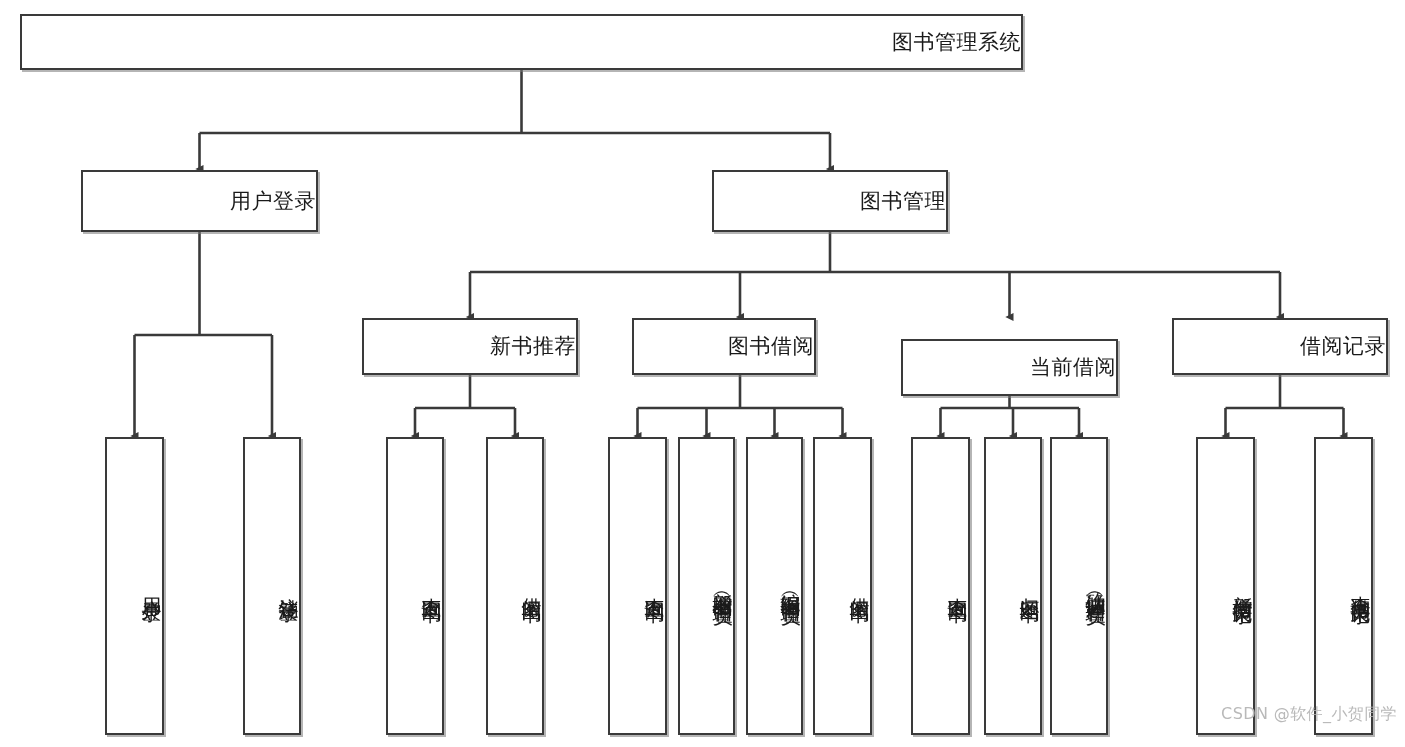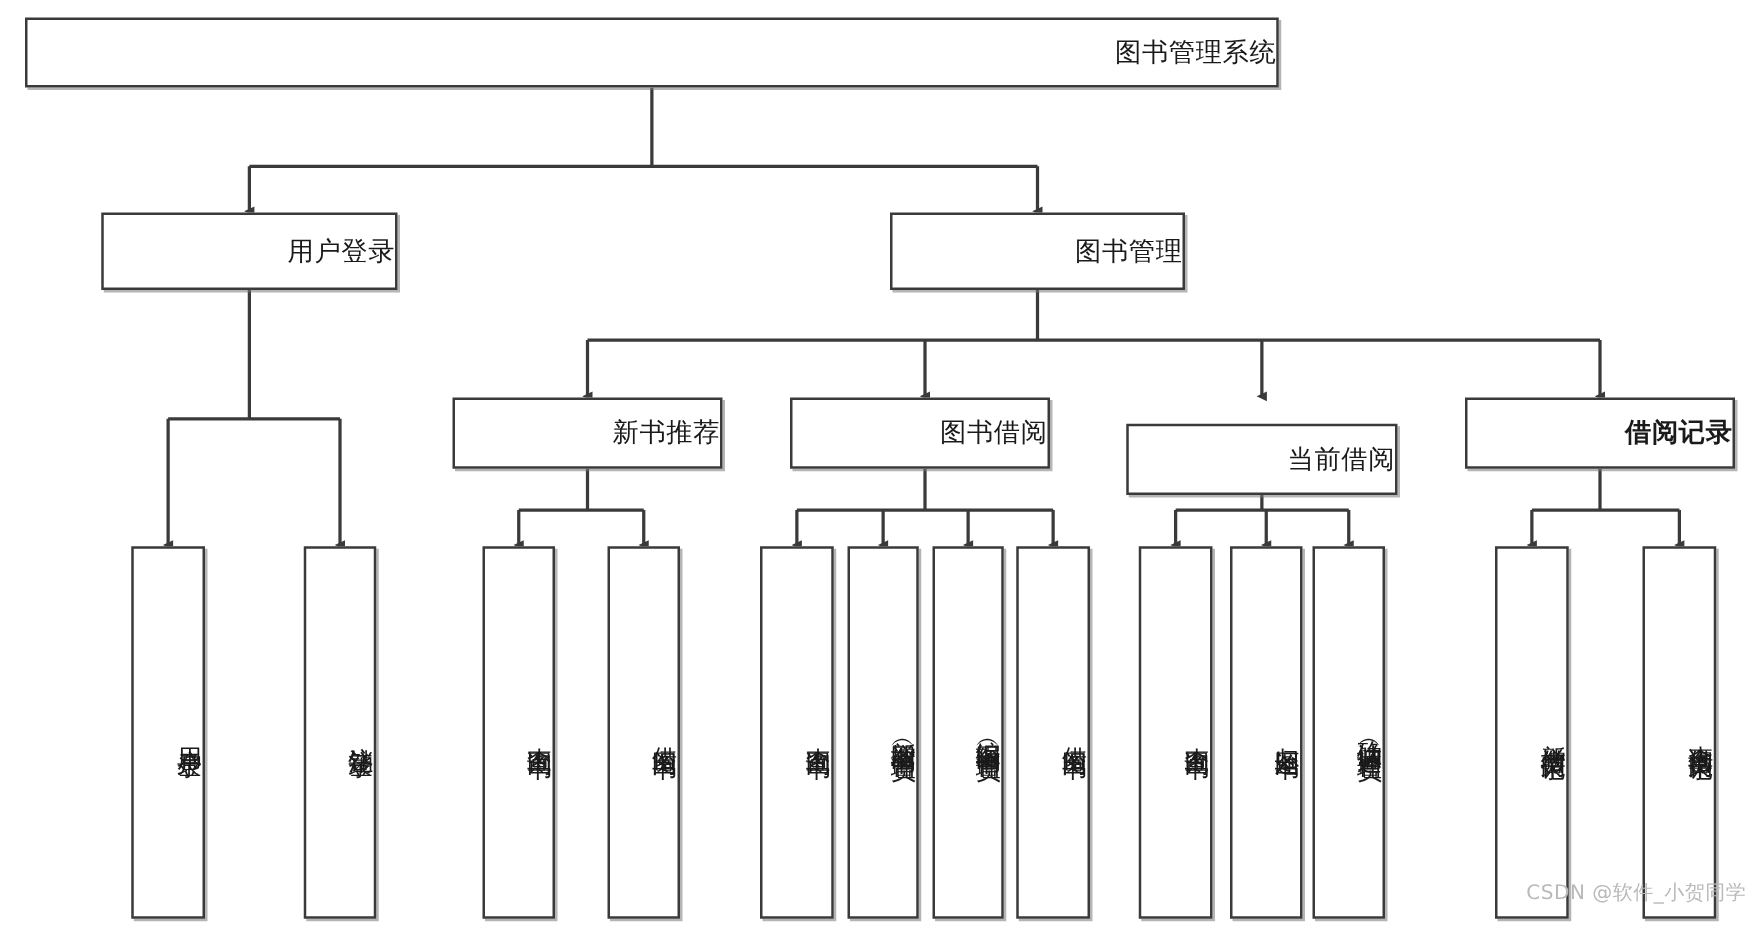--- a/index.html
+++ b/index.html
@@ -120,27 +120,27 @@
       </div>
       <div class="node-box" style="left: 81px; top: 170px; width: 237px; height: 62px;">
         <span class="node-label">用户登录</span>
       </div>
       <div class="node-box" style="left: 712px; top: 170px; width: 236px; height: 62px; padding-left: 14px;">
         <span class="node-label">图书管理</span>
       </div>
       <div class="node-box" style="left: 362px; top: 318px; width: 216px; height: 57px;">
         <span class="node-label">新书推荐</span>
       </div>
-      <div class="node-box" style="left: 632px; top: 318px; width: 208px; height: 57px;">
+      <div class="node-box" style="left: 632px; top: 318px; width: 184px; height: 57px;">
         <span class="node-label">图书借阅</span>
       </div>
       <div class="node-box" style="left: 901px; top: 318px; width: 217px; height: 57px; margin-top: 21px;">
         <span class="node-label">当前借阅</span>
       </div>
-      <div class="node-box" style="left: 1172px; top: 318px; width: 216px; height: 57px; font-weight: bold;">
+      <div class="node-box" style="left: 1172px; top: 318px; width: 216px; height: 57px;">
         <span class="node-label">借阅记录</span>
       </div>
       <div class="node-box vertical" style="left: 105px; top: 437px; width: 59px; height: 298px;">
         <span class="node-label">用户登录</span>
       </div>
       <div class="node-box vertical" style="left: 243px; top: 437px; width: 58px; height: 298px;">
         <span class="node-label">注销登录</span>
       </div>
       <div class="node-box vertical" style="left: 386px; top: 437px; width: 58px; height: 298px;">
         <span class="node-label">查询图书</span>

